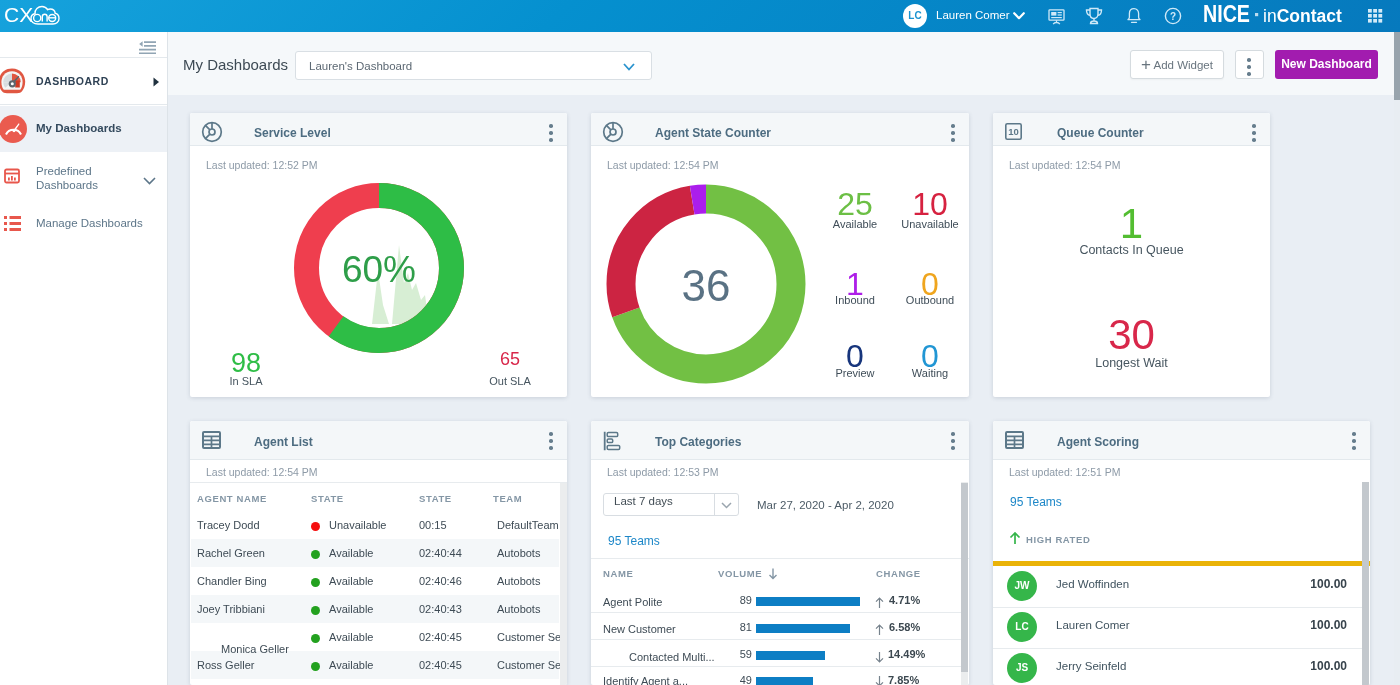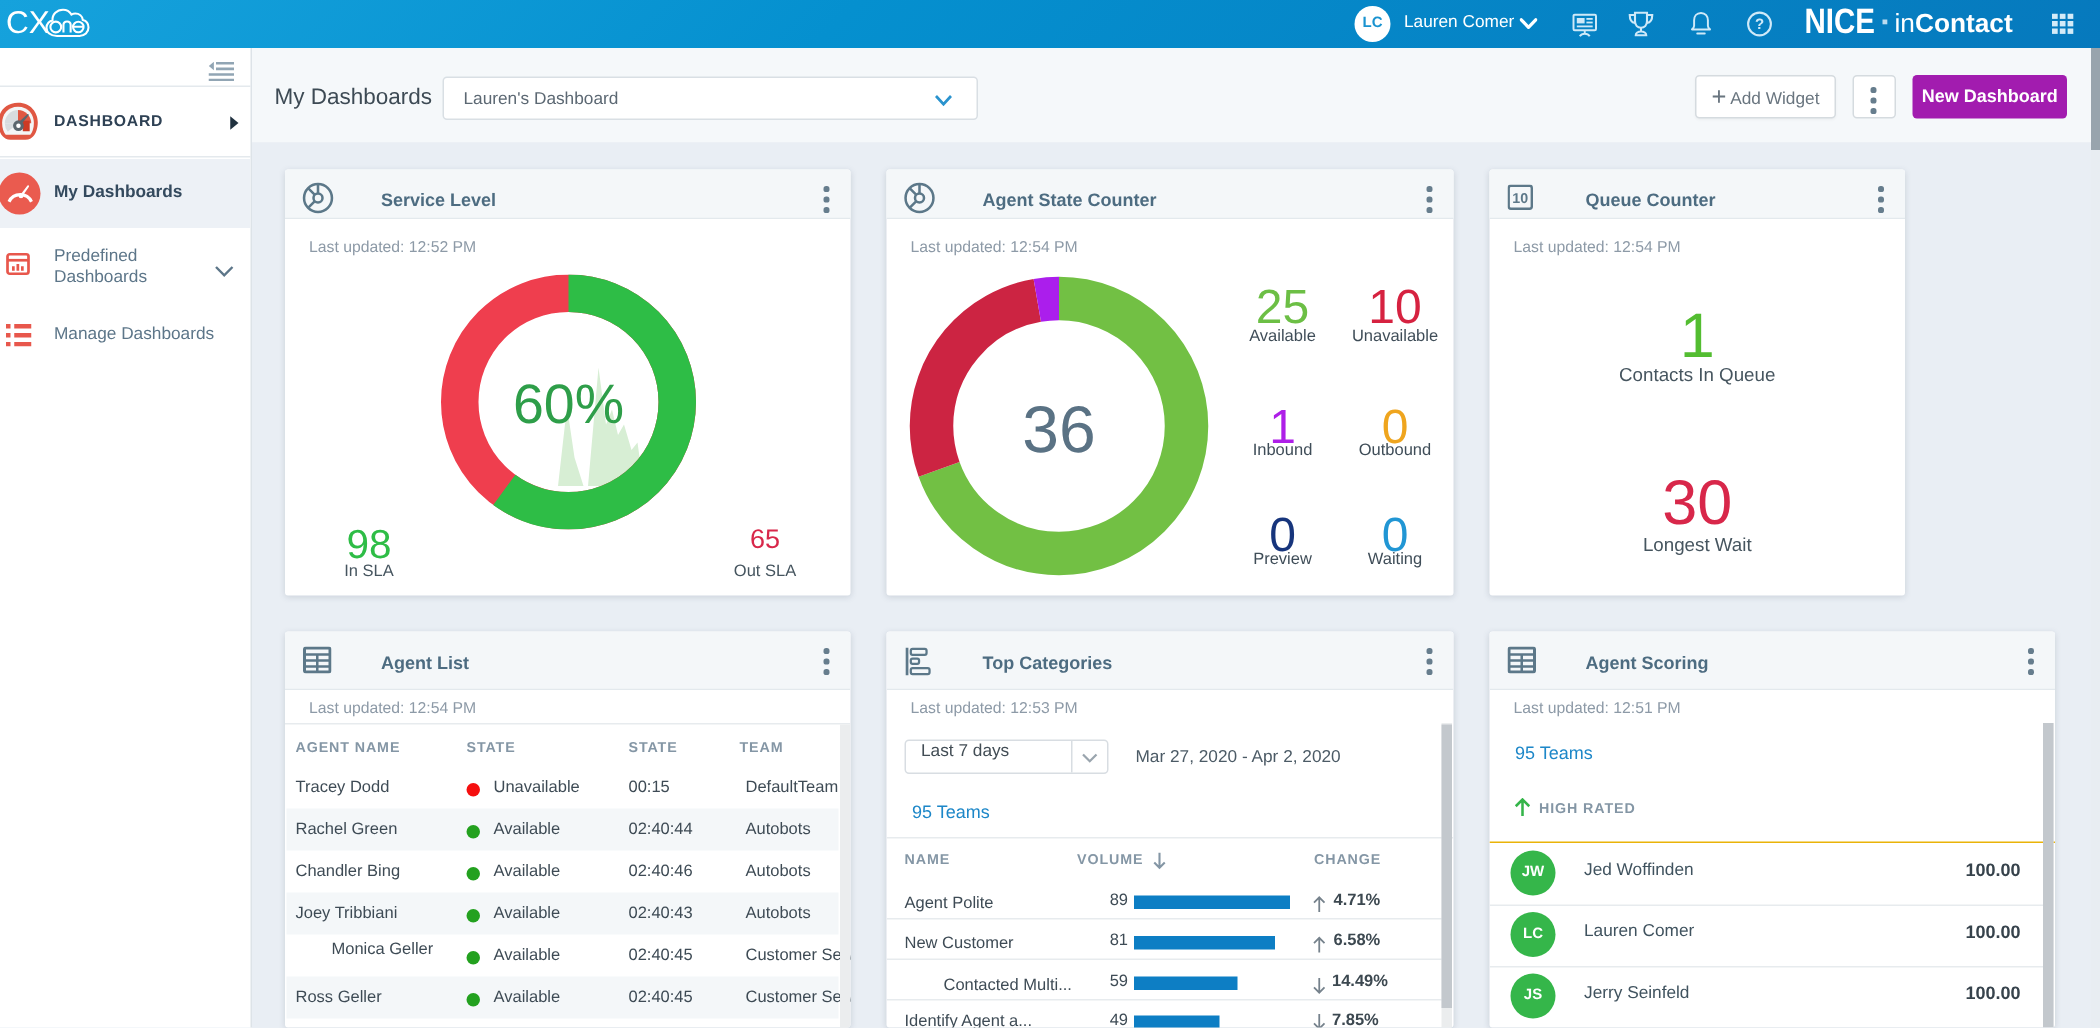--- a/index.html
+++ b/index.html
@@ -241,21 +241,21 @@
     <div class="tcell" style="left:7px;top:92px;">Chandler Bing</div>
       <div class="dot" style="left:121px;top:95px;background:#23a11f;"></div>
       <div class="tcell" style="left:139px;top:92px;">Available</div>
       <div class="tcell" style="left:229px;top:92px;">02:40:46</div>
       <div class="tcell" style="left:307px;top:92px;">Autobots</div>
     <div class="tcell" style="left:7px;top:120px;">Joey Tribbiani</div>
       <div class="dot" style="left:121px;top:123px;background:#23a11f;"></div>
       <div class="tcell" style="left:139px;top:120px;">Available</div>
       <div class="tcell" style="left:229px;top:120px;">02:40:43</div>
       <div class="tcell" style="left:307px;top:120px;">Autobots</div>
-    <div class="tcell" style="left:7px;top:144px;padding-left:24px;">Monica Geller</div>
+    <div class="tcell" style="left:7px;top:160px;padding-left:24px;">Monica Geller</div>
       <div class="dot" style="left:121px;top:151px;background:#23a11f;"></div>
       <div class="tcell" style="left:139px;top:148px;">Available</div>
       <div class="tcell" style="left:229px;top:148px;">02:40:45</div>
       <div class="tcell" style="left:307px;top:148px;">Customer Service</div>
     <div class="tcell" style="left:7px;top:176px;">Ross Geller</div>
       <div class="dot" style="left:121px;top:179px;background:#23a11f;"></div>
       <div class="tcell" style="left:139px;top:176px;">Available</div>
       <div class="tcell" style="left:229px;top:176px;">02:40:45</div>
       <div class="tcell" style="left:307px;top:176px;">Customer Service</div>
     <div style="position:absolute;right:0;top:0;width:7px;height:203px;background:#ebedee;"></div>
@@ -344,21 +344,21 @@
         <i></i>
         <i></i>
       </div>
   </div>
   <div class="lastupd">Last updated: 12:51 PM</div>
   <div class="link" style="position:absolute;left:17px;top:74px;">95 Teams</div>
   <svg width="12" height="13" viewBox="0 0 12 13" style="position:absolute;left:16px;top:111px;">
       <path d="M6 12 L6 1.5 M1.5 5.5 L6 1 L10.5 5.5" stroke="#35b54a" stroke-width="1.7" fill="none"></path>
     </svg>
   <div class="thead" style="left:33px;top:113px;">HIGH RATED</div>
-  <div style="position:absolute;left:0;top:140px;width:377px;height:124px;border-top:1px solid #eab308;">
+  <div style="position:absolute;left:0;top:140px;width:377px;height:124px;border-top:5px solid #eab308;">
     <div style="position:absolute;left:0;top:41px;width:370px;height:1px;background:#e7ebee;"></div>
     <div style="position:absolute;left:0;top:82px;width:370px;height:1px;background:#e7ebee;"></div>
     <div class="avatar" style="left:14px;top:5px;">JW</div>
     <div class="tcell" style="left:63px;top:12px;font-size:11.5px;color:#40535f;">Jed Woffinden</div>
     <div class="tcell" style="left:274px;top:11px;width:80px;text-align:right;font-size:12px;font-weight:bold;color:#37434c;">100.00</div>
     <div class="avatar" style="left:14px;top:46px;">LC</div>
     <div class="tcell" style="left:63px;top:53px;font-size:11.5px;color:#40535f;">Lauren Comer</div>
     <div class="tcell" style="left:274px;top:52px;width:80px;text-align:right;font-size:12px;font-weight:bold;color:#37434c;">100.00</div>
     <div class="avatar" style="left:14px;top:87px;">JS</div>
     <div class="tcell" style="left:63px;top:94px;font-size:11.5px;color:#40535f;">Jerry Seinfeld</div>

